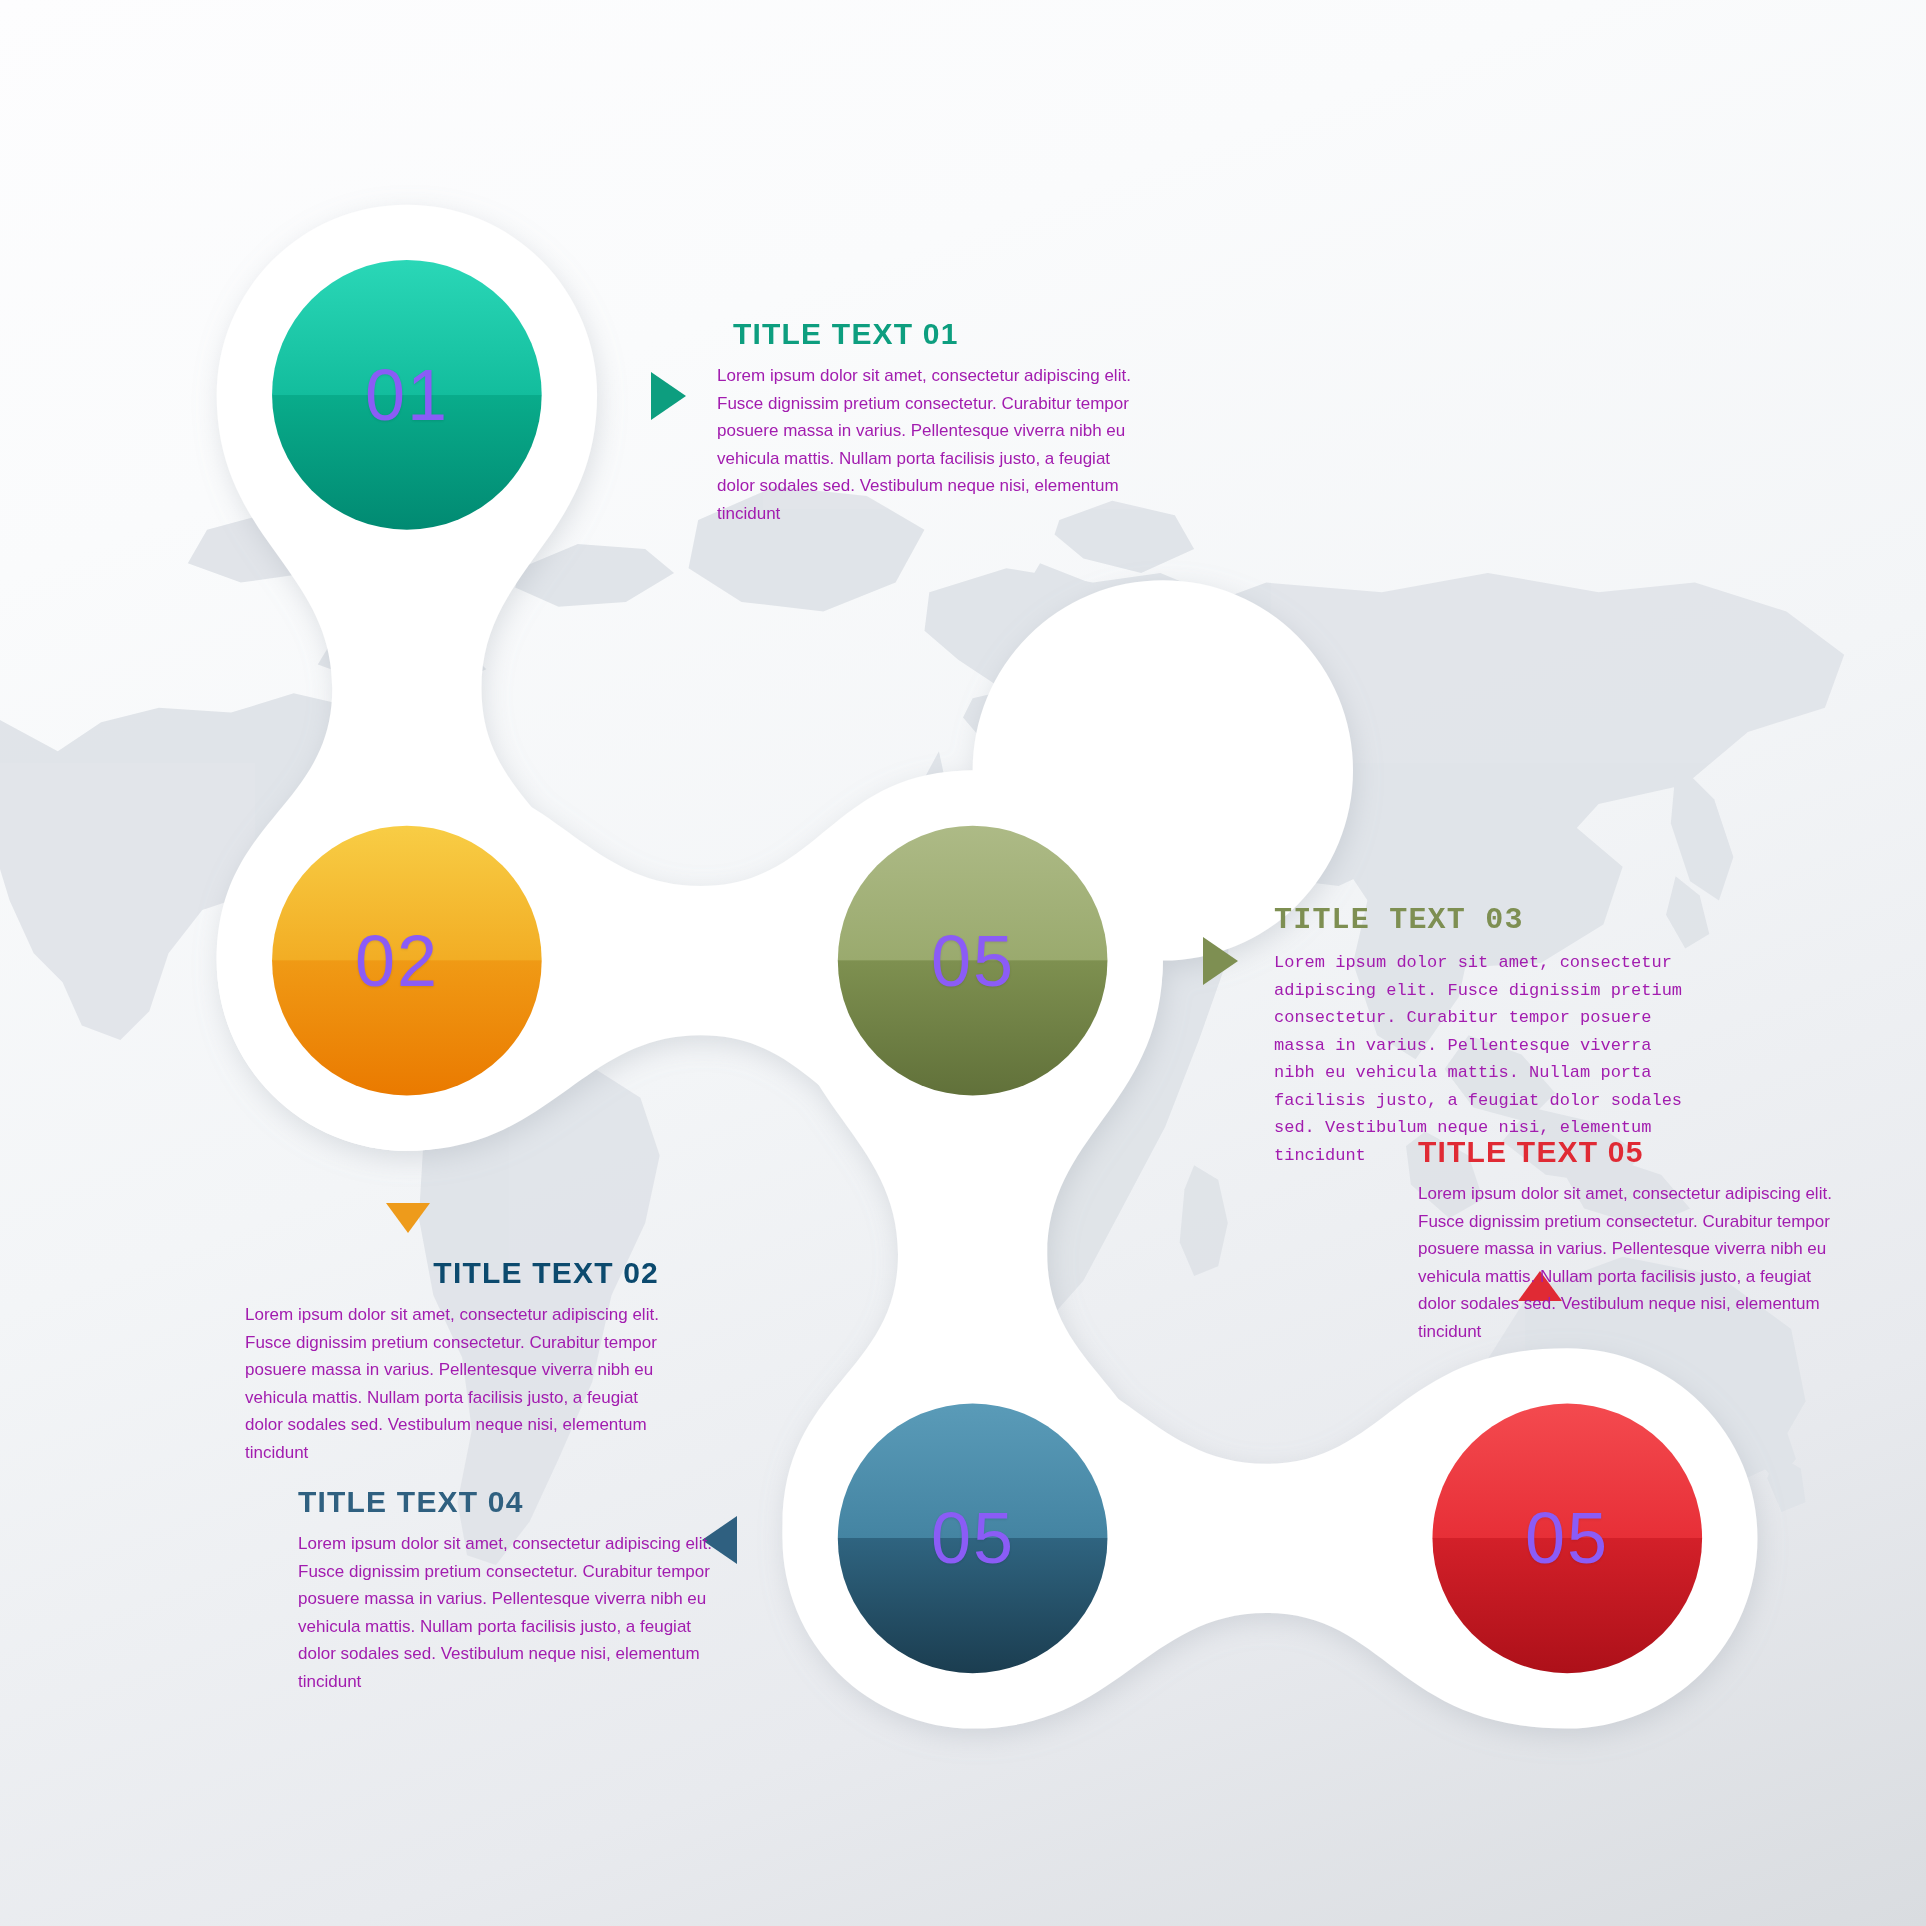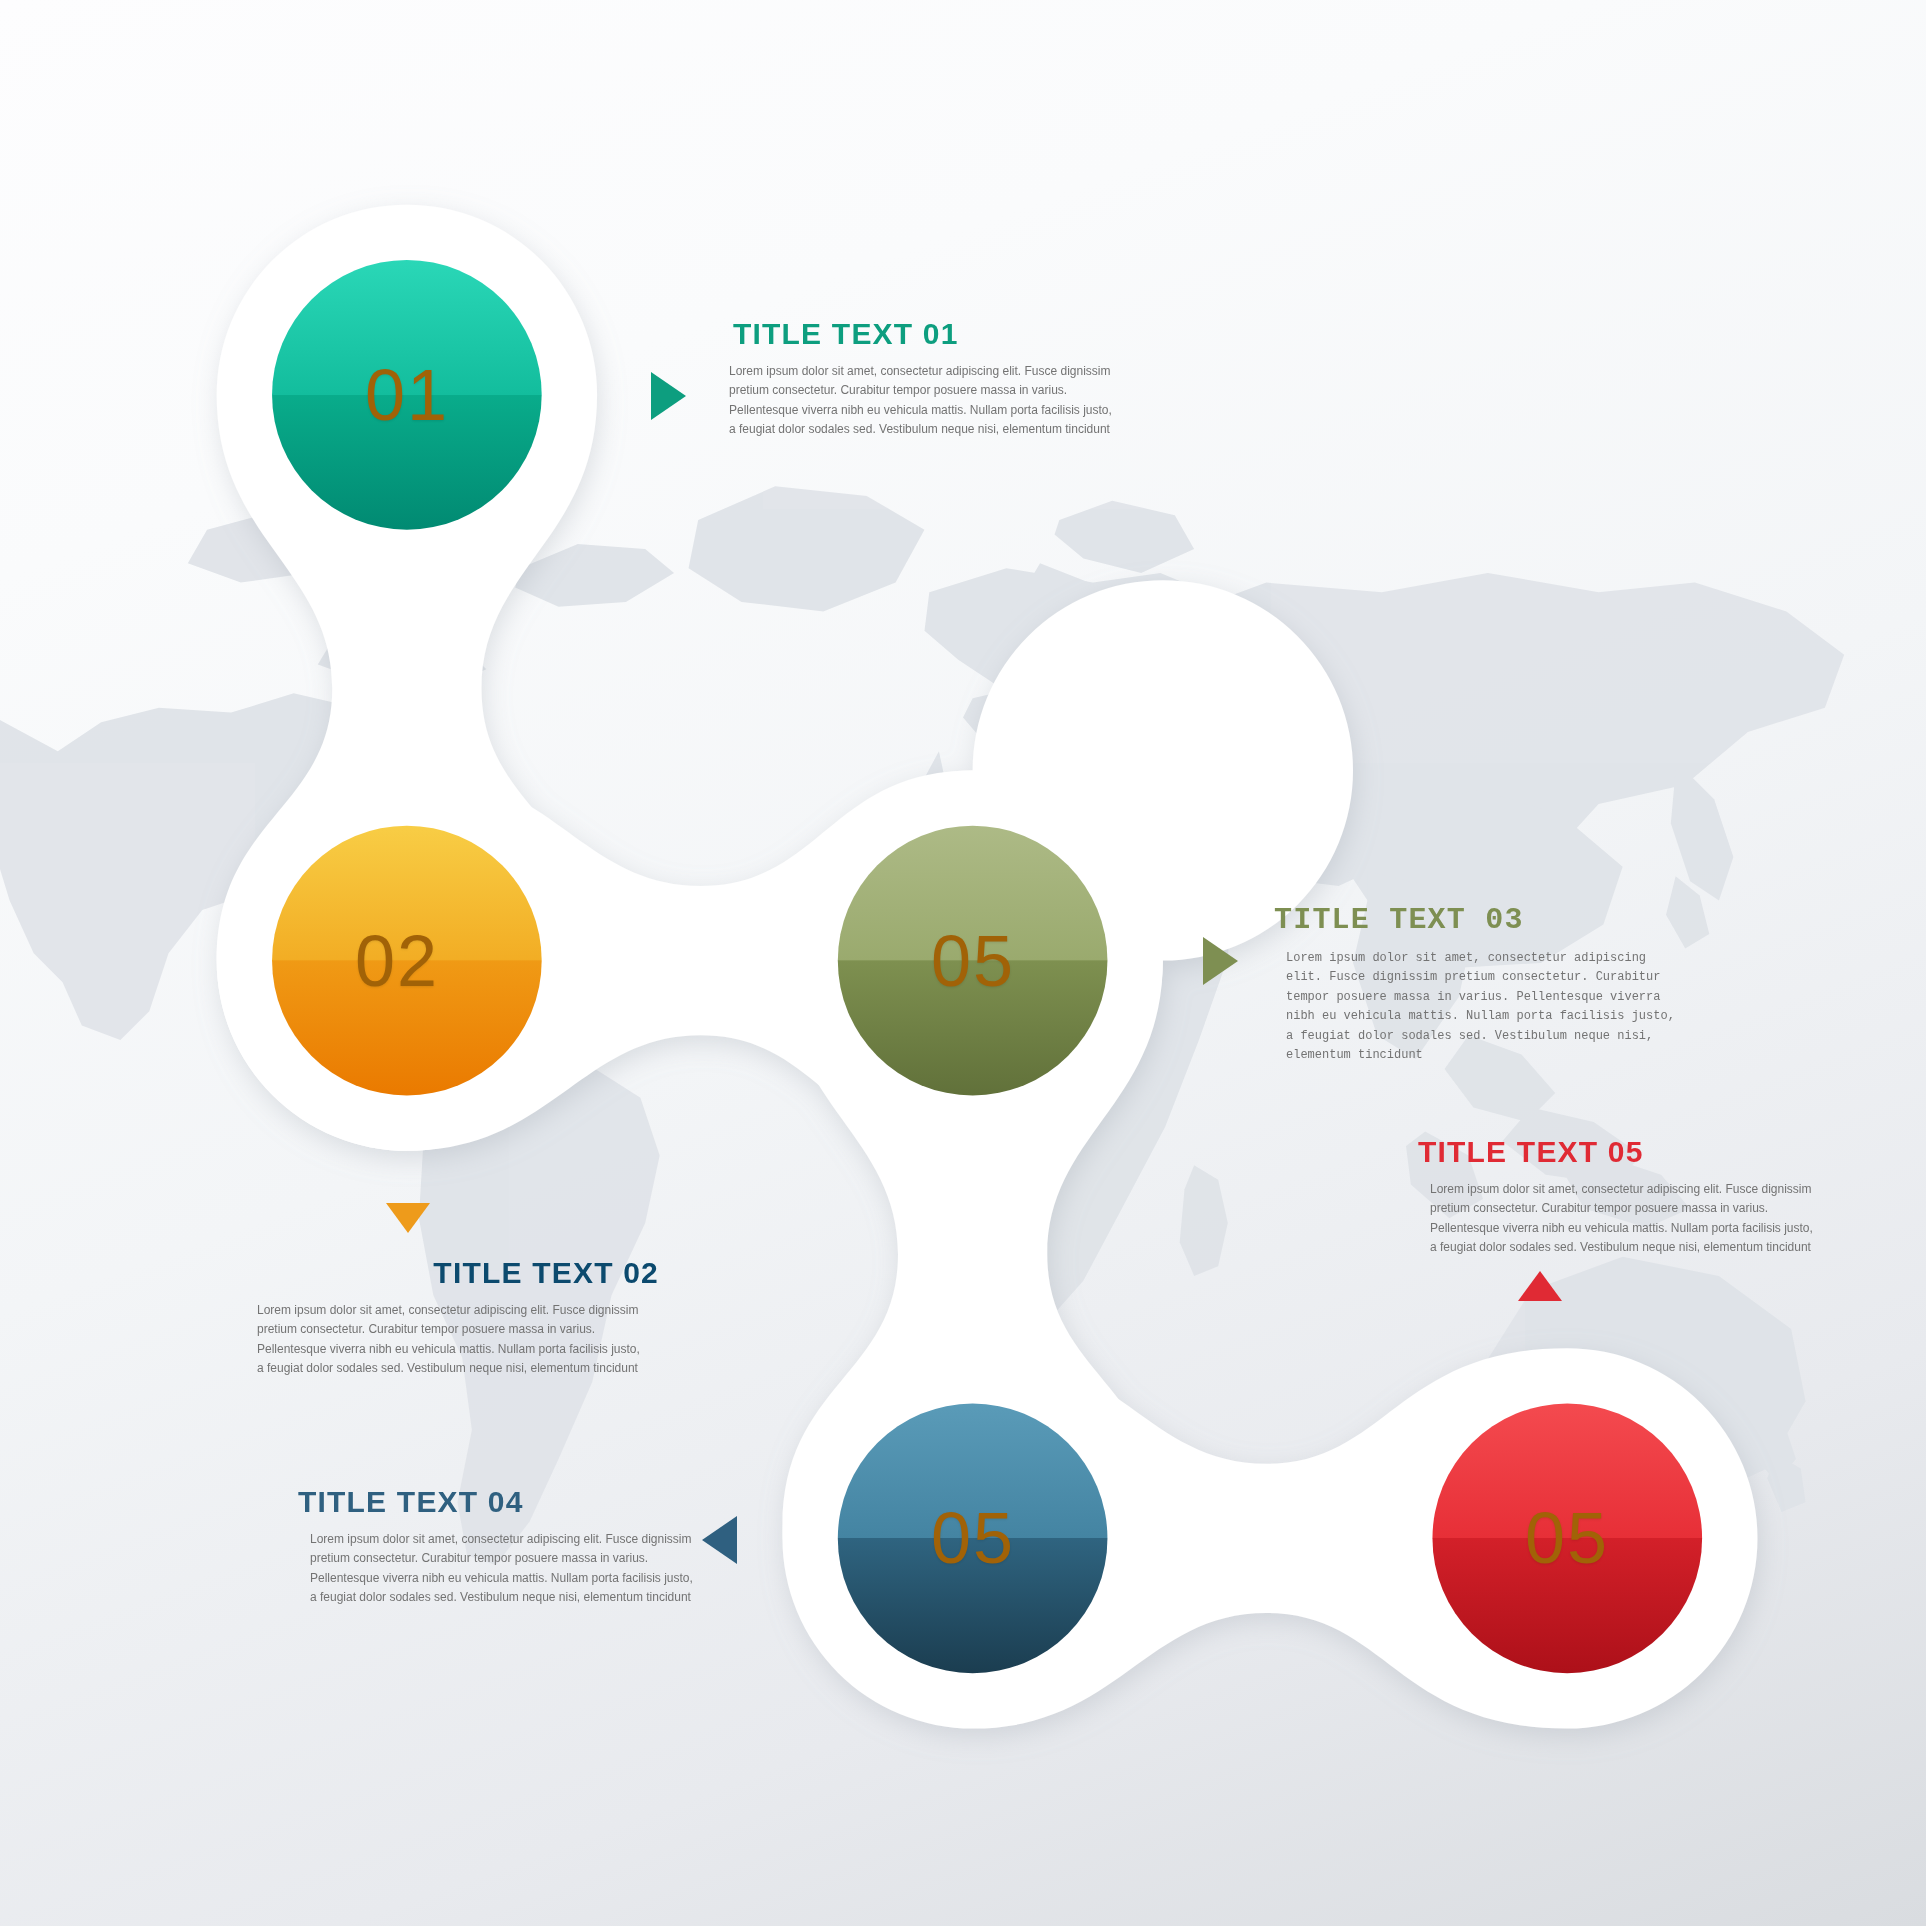--- a/index.html
+++ b/index.html
@@ -9,25 +9,25 @@
     background:linear-gradient(160deg,#fdfdfe 0%,#fafbfc 22%,#f3f5f7 50%,#e8eaee 78%,#d9dce0 100%);
   }
   #stage{position:absolute;inset:0;}
   .layer{position:absolute;inset:0;width:1926px;height:1926px;}
   .txtblock{position:absolute;}
   .ttl{
     font-weight:700;letter-spacing:1.2px;font-size:30px;line-height:1.05;
     margin:0 0 12.5px 0;white-space:nowrap;
   }
   .body{
-    font-size:12px;line-height:1.62;color:#737373;margin:12px;font-weight:400;
+    font-size:17px;line-height:1.62;color:#a21caf;margin:0;font-weight:400;
   }
   .tri{position:absolute;width:0;height:0;}
   .num{
-    position:absolute;color:#a16207;font-weight:400;font-size:72px;
+    position:absolute;color:#8b5cf6;font-weight:400;font-size:72px;
     letter-spacing:1.9px;line-height:1;
     transform:translate(-50%,-50%);
     text-shadow:0 1px 2.4px rgba(0,0,0,.10);
     pointer-events:none;
   }
   .al-left{text-align:left;}
   .al-right{text-align:left;}
 </style>
 </head>
 <body>

